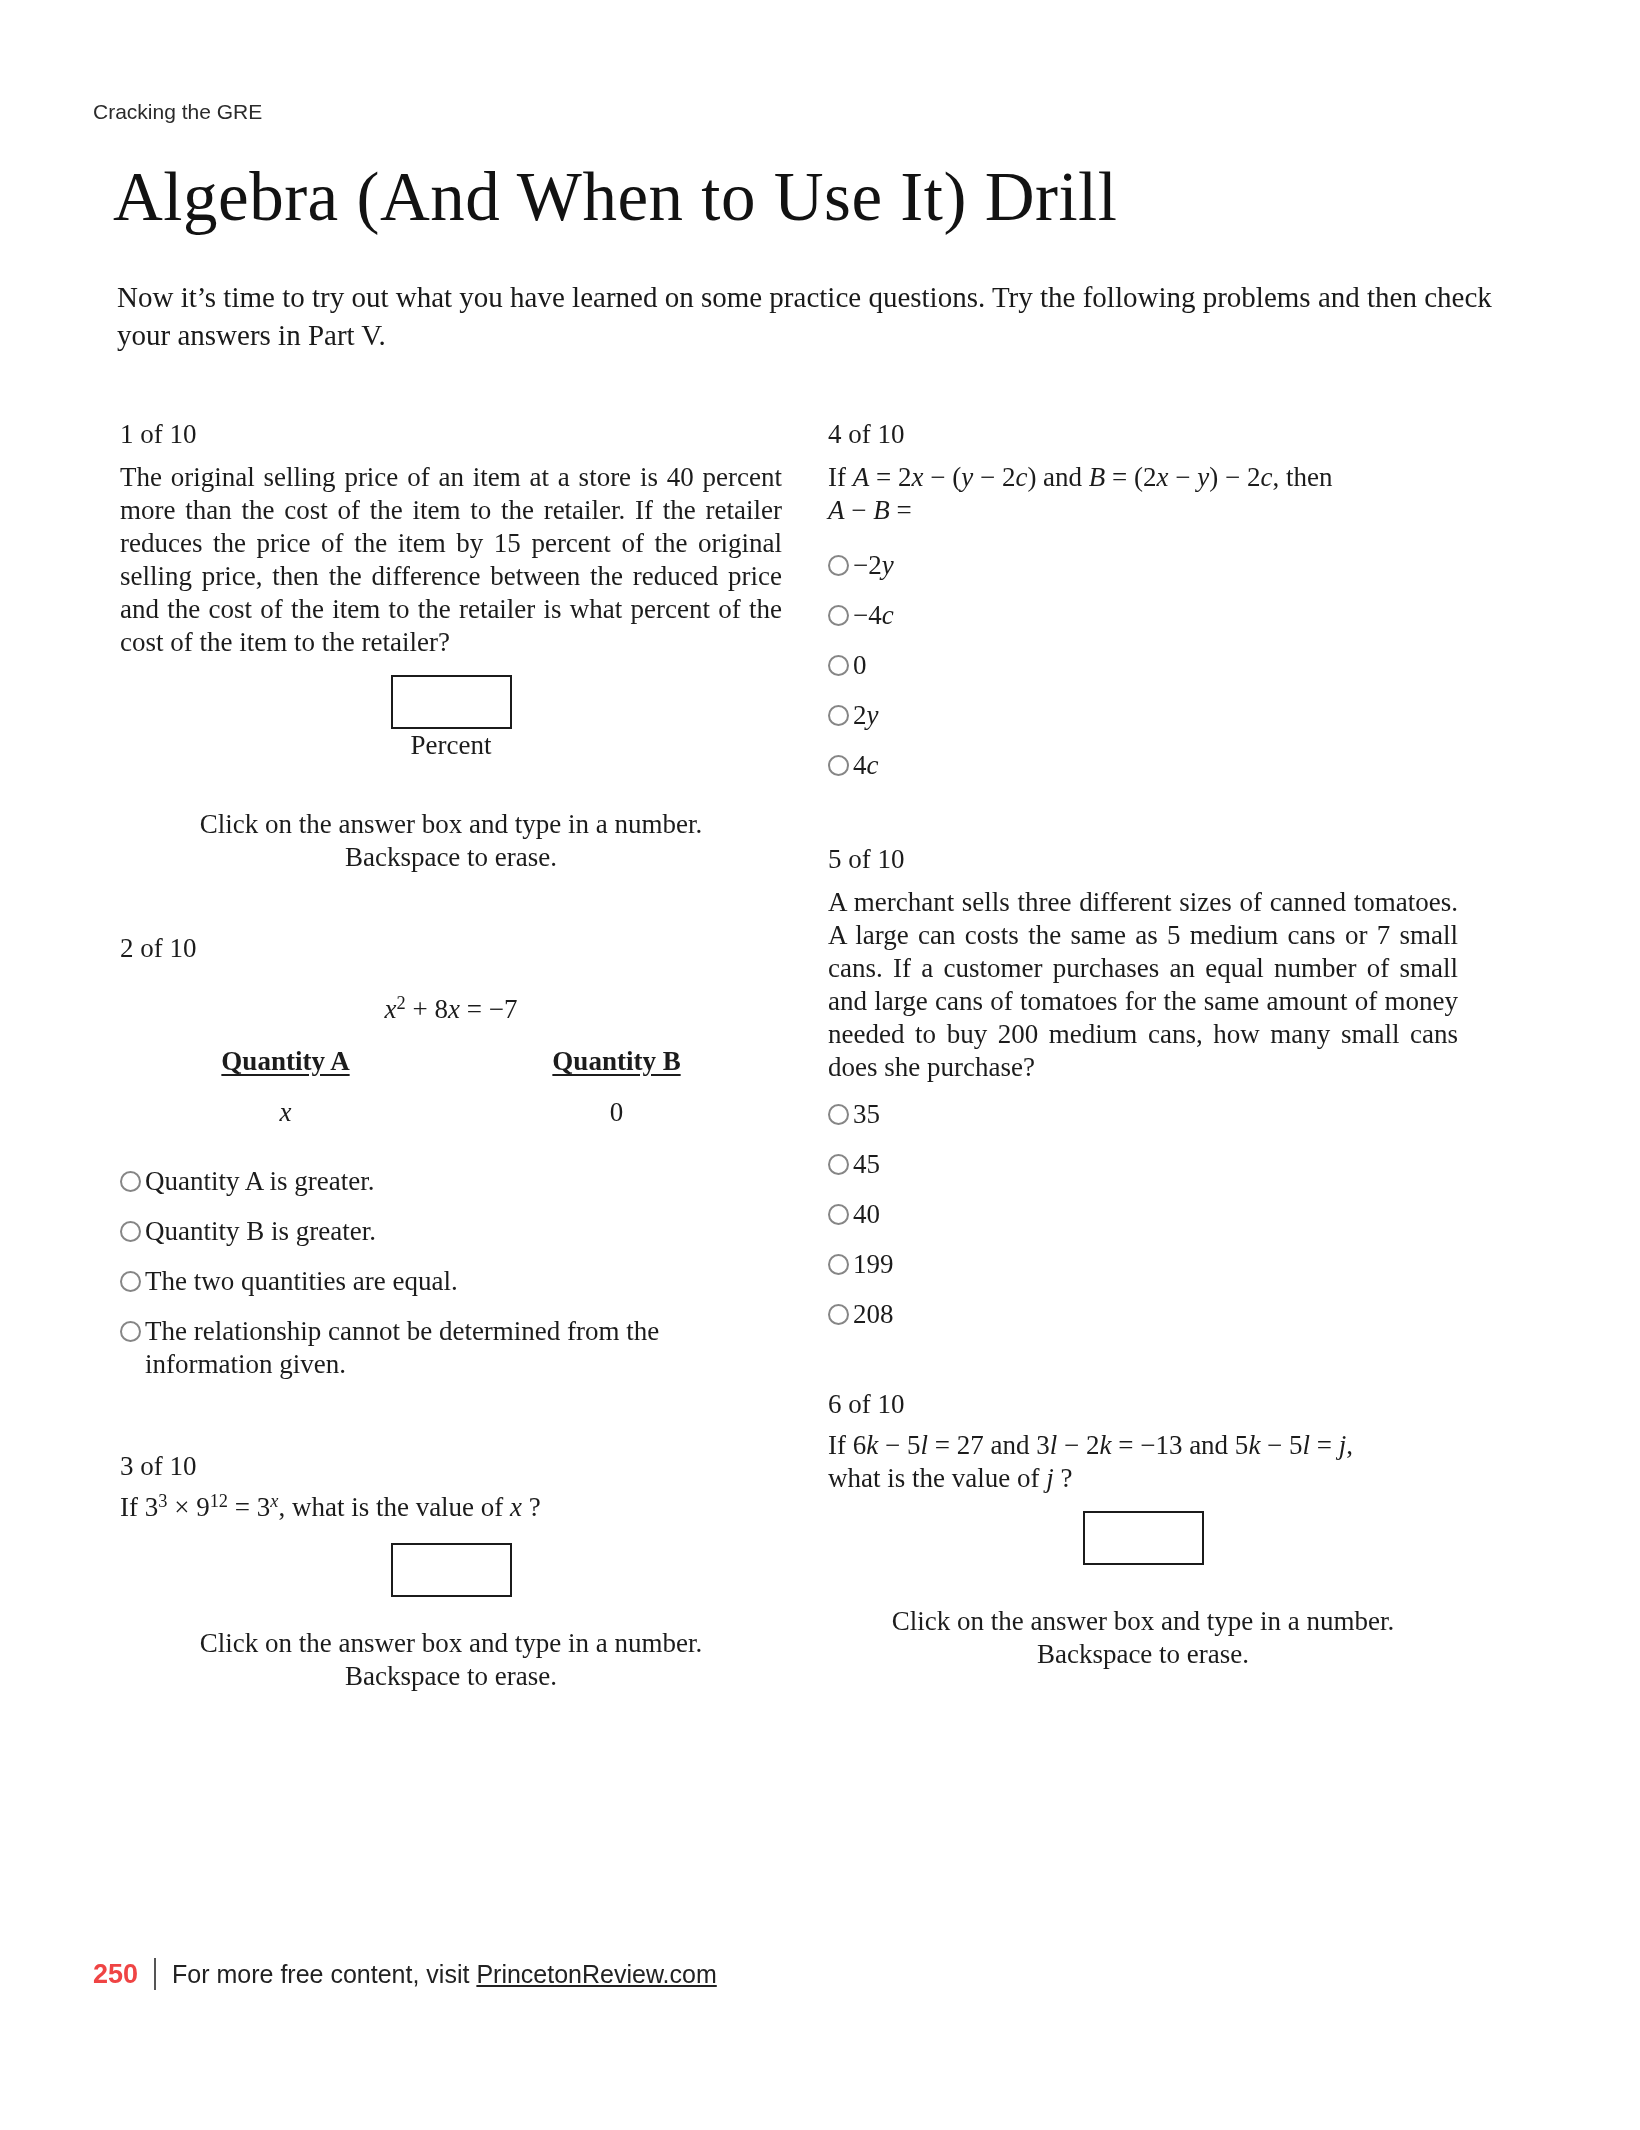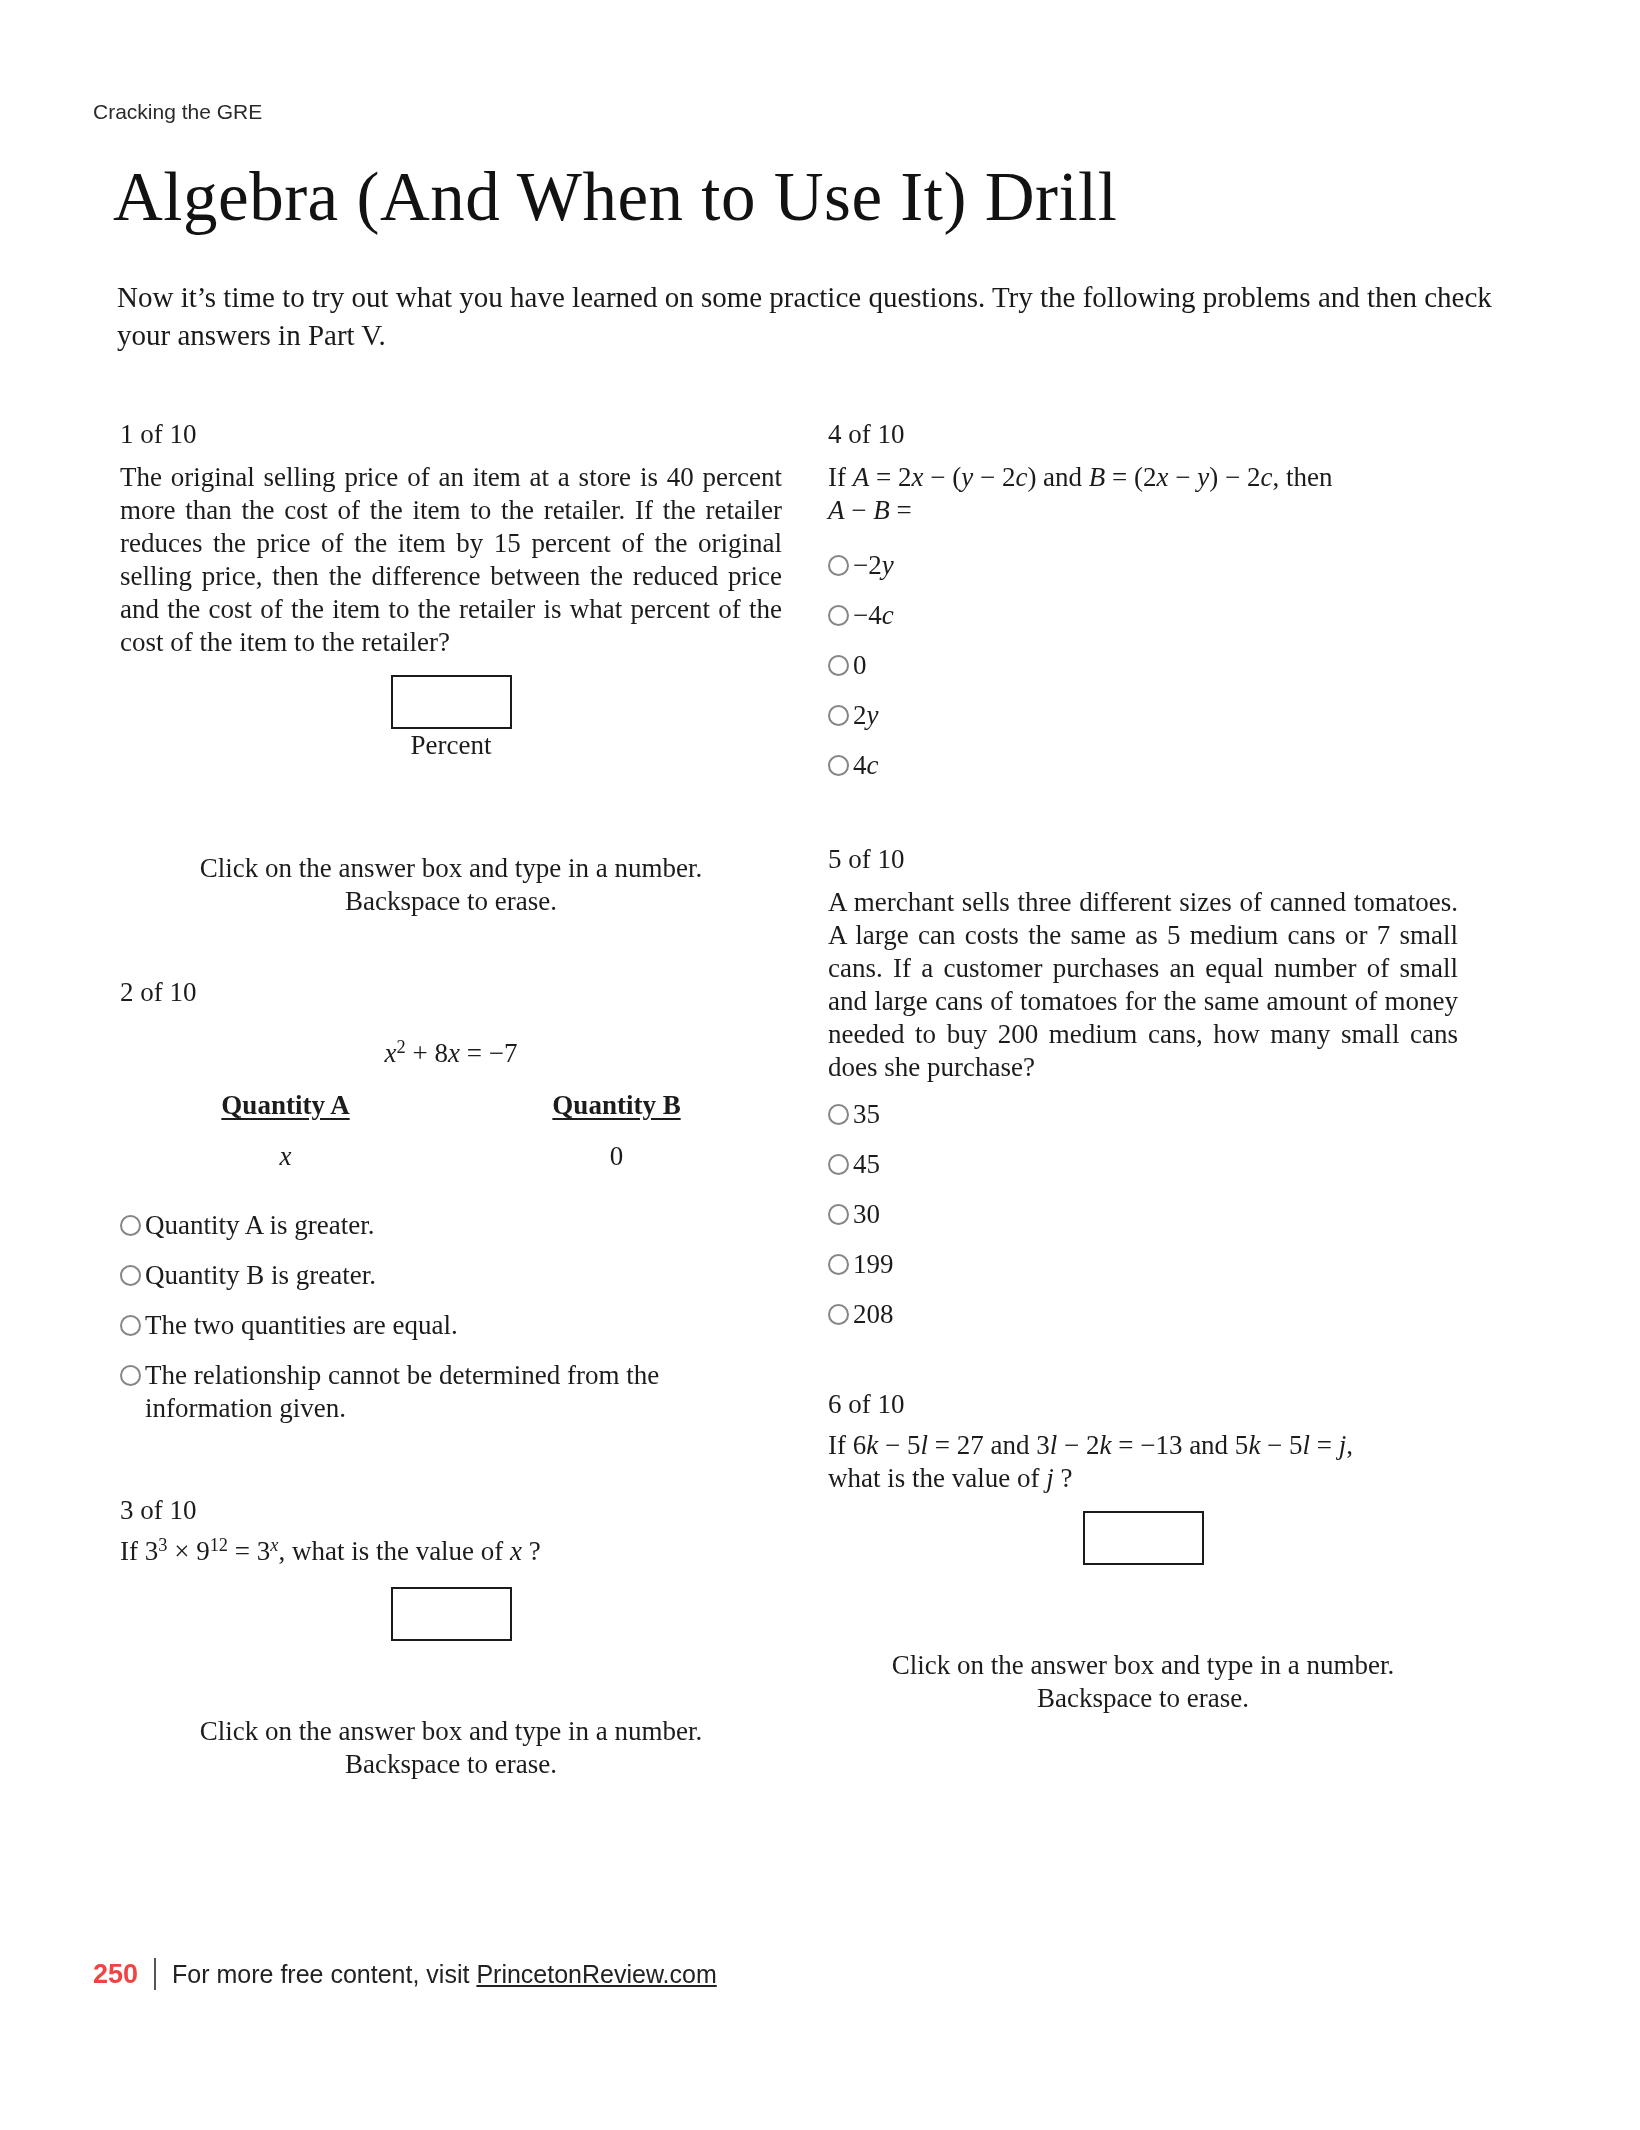--- a/index.html
+++ b/index.html
@@ -28,21 +28,21 @@
   .col-left  { position:absolute; left:120px; top:418px; width:662px; }
   .col-right { position:absolute; left:828px; top:418px; width:630px; }
   .qnum  { font-size:27px; line-height:33px; }
   .qtext { font-size:27px; line-height:33px; text-align:justify; }
   .stem-line { font-size:27px; line-height:33px; }
   .answer-box {
     width:121px; height:54px; background:#fff;
     border:2px solid #1b1b1b; margin:0 auto;
   }
   .box-label { text-align:center; font-size:27px; line-height:33px; }
-  .instructions { text-align:center; font-size:27px; line-height:33px;margin-top:44px; }
+  .instructions { text-align:center; font-size:27px; line-height:33px; }
   .option-row {
     display:flex; align-items:flex-start; gap:4px;
     font-size:27px; line-height:33px; margin-bottom:17px;
   }
   .radio {
     width:21px; height:21px; border:2px solid #868686;
     border-radius:50%; flex:0 0 auto; margin-top:6px; background:#fff;
     cursor:pointer;
   }
   .opt-label { flex:1 1 auto; }
@@ -184,21 +184,21 @@
       <div class="option-row">
         <span class="radio"></span>
         <span class="opt-label">35</span>
       </div>
       <div class="option-row">
         <span class="radio"></span>
         <span class="opt-label">45</span>
       </div>
       <div class="option-row">
         <span class="radio"></span>
-        <span class="opt-label">30</span>
+        <span class="opt-label">40</span>
       </div>
       <div class="option-row">
         <span class="radio"></span>
         <span class="opt-label">199</span>
       </div>
       <div class="option-row">
         <span class="radio"></span>
         <span class="opt-label">208</span>
       </div>
     </section>

